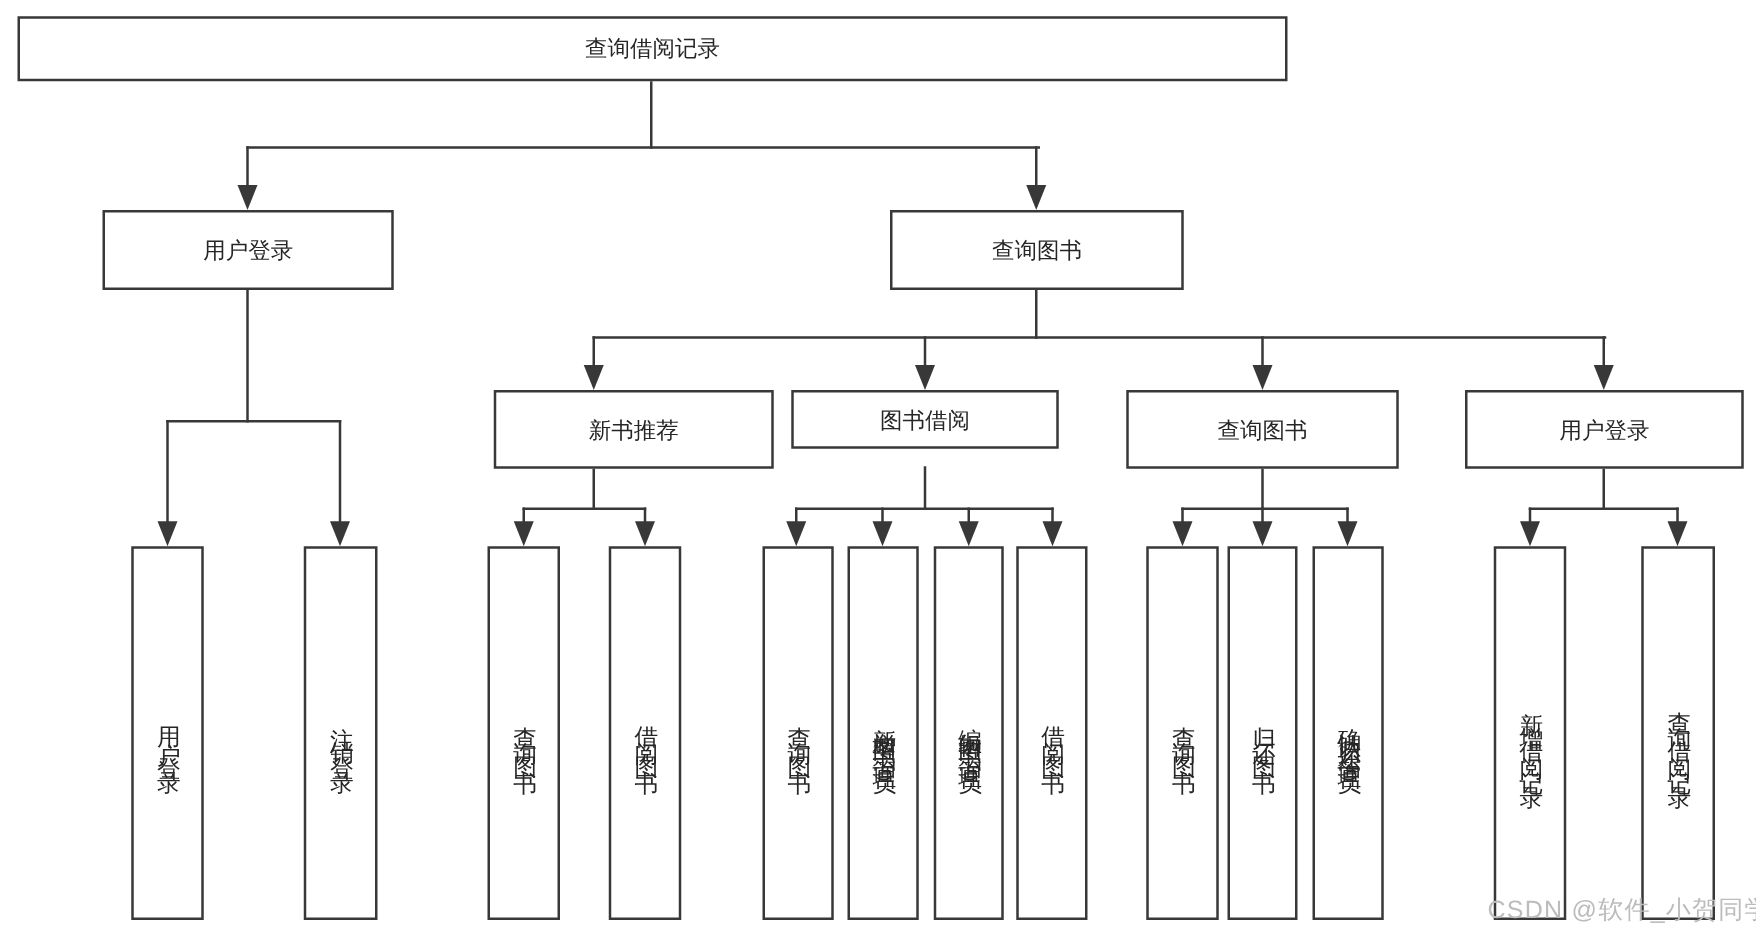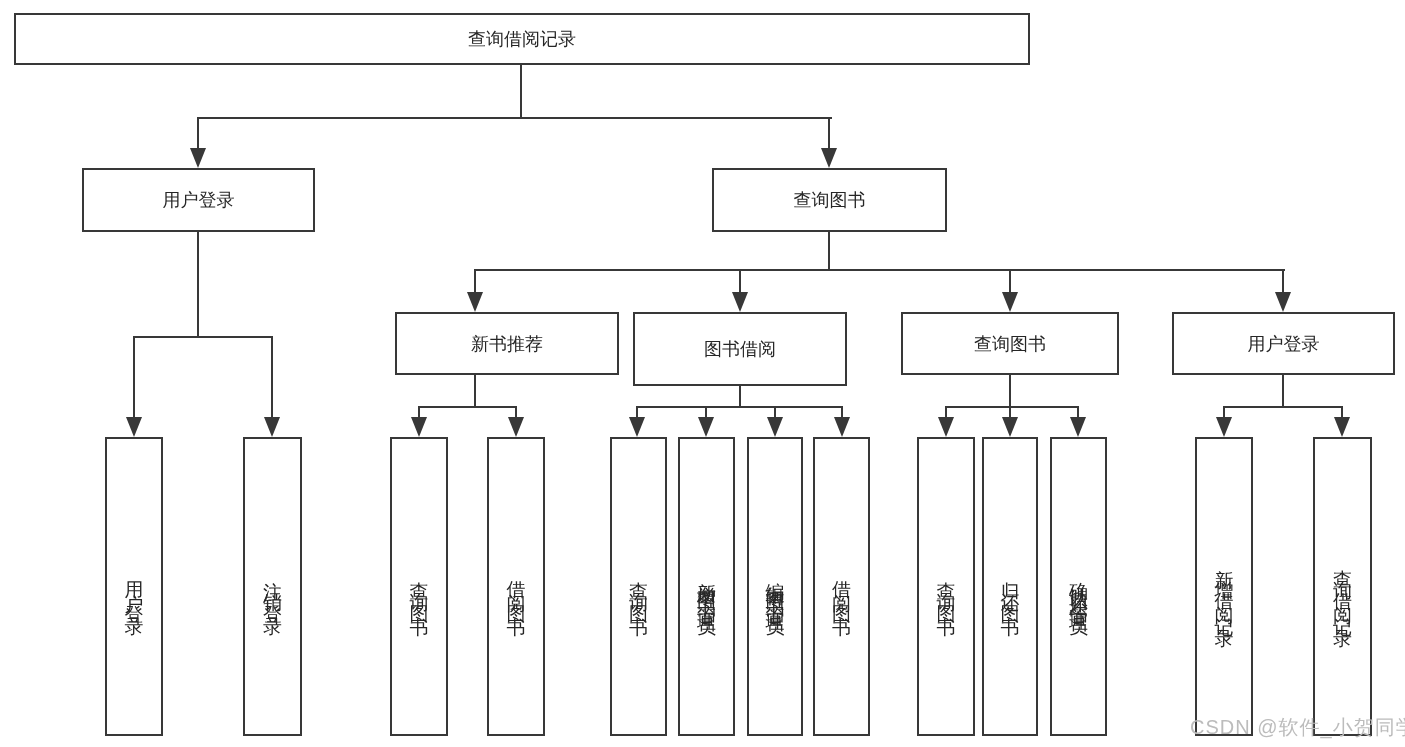--- a/index.html
+++ b/index.html
@@ -99,21 +99,21 @@
   <div class="line v" style="left:739px;top:269px;height:26px;"></div>
   <div class="arrow" style="left:732px;top:292px;"></div>
   <div class="line v" style="left:1009px;top:269px;height:26px;"></div>
   <div class="arrow" style="left:1002px;top:292px;"></div>
   <div class="line v" style="left:1282px;top:269px;height:26px;"></div>
   <div class="arrow" style="left:1275px;top:292px;"></div>
 
   <div class="box" style="left:363px;top:312px;width:224px;height:63px;margin-left:32px;">
     <span>新书推荐</span>
   </div>
-  <div class="box" style="left:633px;top:312px;width:214px;height:74px;">
+  <div class="box" style="left:633px;top:312px;width:214px;height:47px;">
     <span>图书借阅</span>
   </div>
   <div class="box" style="left:901px;top:312px;width:218px;height:63px;">
     <span>查询图书</span>
   </div>
   <div class="box" style="left:1172px;top:312px;width:223px;height:63px;">
     <span>用户登录</span>
   </div>
 
   <div class="line v" style="left:474px;top:373px;height:35px;"></div>

